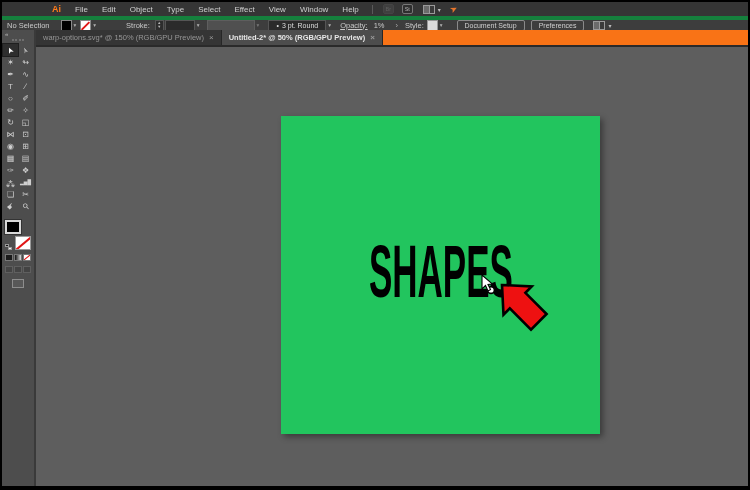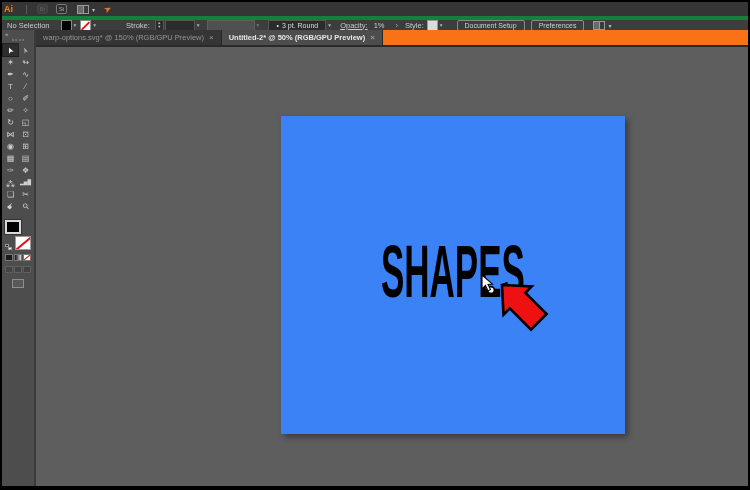--- a/index.html
+++ b/index.html
@@ -7,21 +7,21 @@
   .frame {
     position:relative; width:750px; height:490px; background:#000;
     font-family:"Liberation Sans", sans-serif; overflow:hidden;
   }
   
   .menubar {
     position:absolute; left:2px; top:2px; right:2px; height:14px;
     background:#353535; display:flex; align-items:center; gap:0;
     color:#cfcfcf; font-size:8px;
   }
-  .ai-logo { font-weight:bold; font-size:9px; color:#ff7c1a; padding:0 7px 0 2px; letter-spacing:0; }
+  .ai-logo { font-weight:bold; font-size:9px; color:#ff7c1a; padding:0 7px 0 2px; letter-spacing:0;margin-left:48px; }
   .menu-item { padding:0 7px; cursor:default; }
   .menu-sep { width:1px; height:9px; background:#5a5a5a; margin:0 6px; }
   .mb-icon { width:11px; height:10px; border-radius:2px; display:flex; align-items:center; justify-content:center;
              font-size:5.5px; color:#b5b5b5; margin:0 4px; }
   .mb-icon.dim { background:#3f3f3f; color:#5f5f5f; border:1px solid #444; }
   .mb-icon.box { background:#2f2f2f; border:1px solid #777; }
   .ws-icon { width:12px; height:9px; border:1px solid #9a9a9a; margin:0 2px 0 6px; position:relative; background:#6b6b6b; }
   .ws-icon::after { content:""; position:absolute; right:0; top:0; width:4px; height:100%; background:#3a3a3a; border-left:1px solid #9a9a9a; }
   .chev { font-size:6px; color:#bdbdbd; margin:0 3px 0 1px; }
   .share-glyph { color:#e8762c; font-size:9px; transform:rotate(-28deg); display:inline-block; margin:0 6px; }
@@ -82,39 +82,40 @@
   .c.black { background:#1a1a1a; }
   .c.grad { background:linear-gradient(90deg,#111,#ddd); }
   .c.none2 { background:#fff; }
   .c.none2::after { content:""; position:absolute; left:-2px; right:-2px; top:45%; border-top:1.5px solid #e01616; transform:rotate(-40deg); }
   .drawmodes { display:flex; justify-content:center; gap:1px; margin-top:5px; }
   .drawmodes .d { width:8px; height:7px; background:#434343; border:1px solid #5f5f5f; }
   .screenmode { width:12px; height:9px; border:1px solid #8d8d8d; background:#585858; margin:6px auto 0; }
   
   .canvas { position:absolute; left:36px; top:47px; right:2px; bottom:4px; background:#5e5e5e; }
   .artboard {
-    position:absolute; left:245px; top:69px; width:344px; height:318px; background:#3b82f6;
+    position:absolute; left:245px; top:69px; width:319px; height:318px; background:#22c55e;
     box-shadow:3px 3px 6px rgba(0,0,0,0.38);
   }
   .shapes-wrap { position:absolute; left:0; top:0; width:100%; height:100%;
                  display:flex; align-items:center; justify-content:center; }
   .shapes-text {
     font-weight:bold; font-size:70px; color:#000; line-height:1;
     transform:scale(0.5,1.06) translateY(-3px); letter-spacing:0; white-space:nowrap;
   }
   .red-arrow { position:absolute; left:216px; top:164px; }
   .cursor { position:absolute; left:198px; top:158px; }
 </style>
 </head>
 <body>
 
 <div class="frame">
 
   <div class="menubar">
     <span class="ai-logo">Ai</span>
+    <span id="menu-items"><span class="menu-item">File</span><span class="menu-item">Edit</span><span class="menu-item">Object</span><span class="menu-item">Type</span><span class="menu-item">Select</span><span class="menu-item">Effect</span><span class="menu-item">View</span><span class="menu-item">Window</span><span class="menu-item">Help</span></span>
     <span class="menu-sep"></span>
     <span class="mb-icon dim">Br</span>
     <span class="mb-icon box">St</span>
     <span class="ws-icon"></span>
     <span class="chev">▾</span>
     <span class="share-glyph">➤</span>
   </div>
 
   <div class="controlbar">
     <span class="cb-label" style="margin-left:5px;">No Selection</span>

